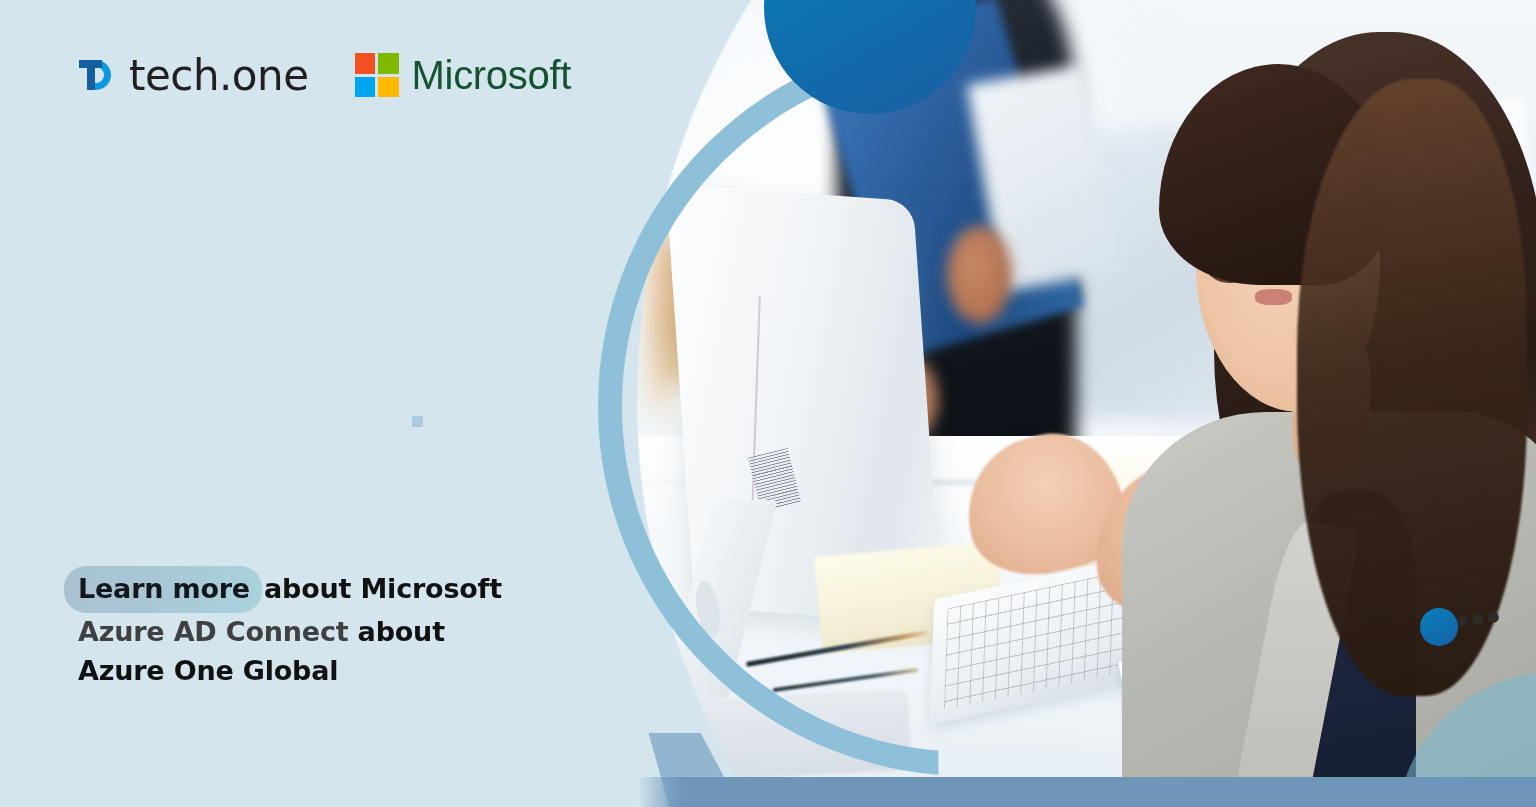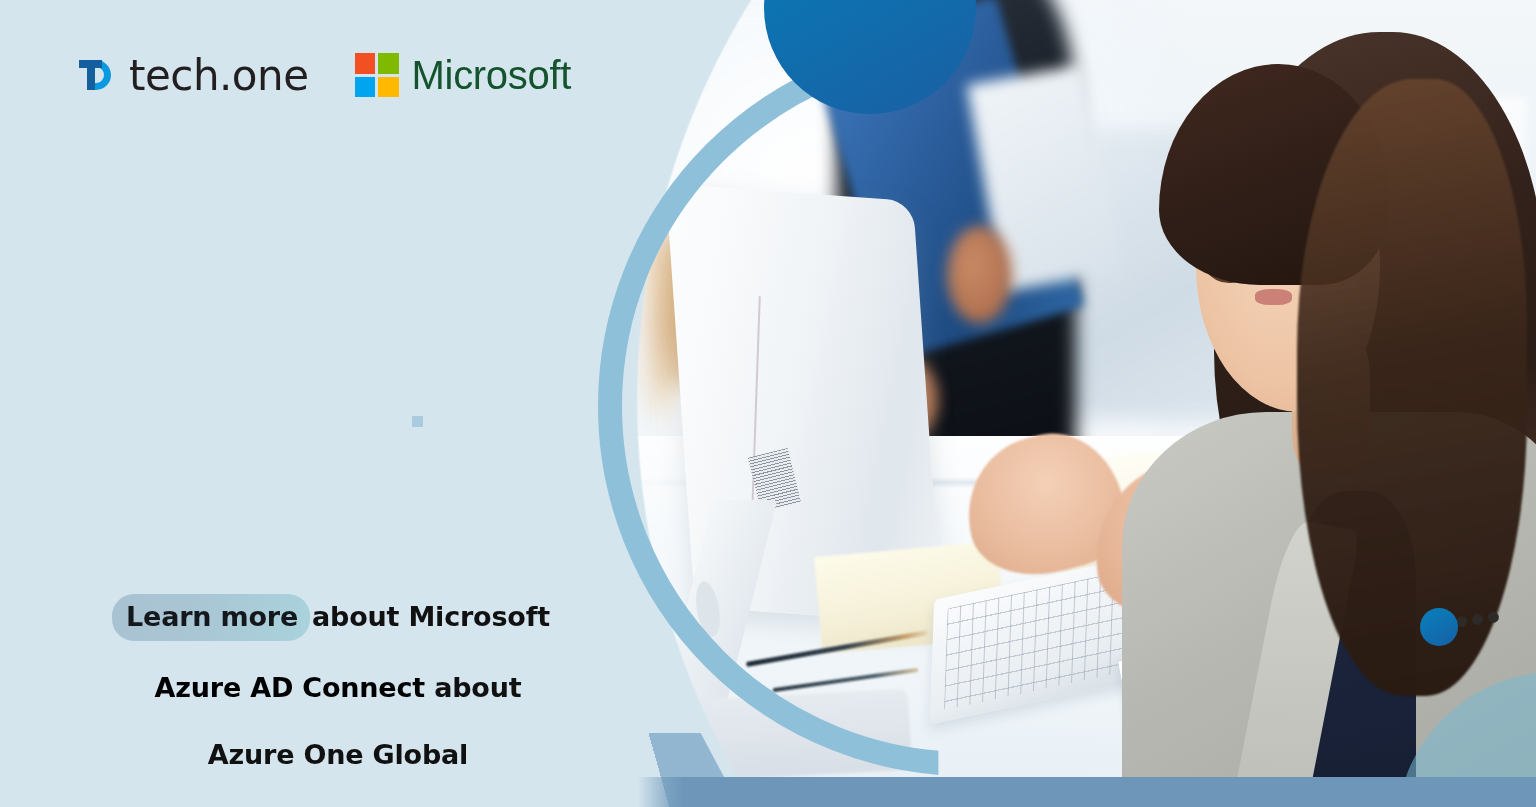--- a/index.html
+++ b/index.html
@@ -15,21 +15,20 @@
     background: #d4e5ee;
     font-family: "Liberation Sans", sans-serif;
   }
 
   
   .left-pane {
     position: absolute;
     left: 0; top: 0;
     width: 780px; height: 807px;
     z-index: 30;
-    text-align: center;
   }
 
   .logo-row {
     position: absolute;
     left: 74px;
     top: 52px;
     display: flex;
     align-items: center;
     gap: 46px;
   }
@@ -112,31 +111,31 @@
     left: 78px;
     top: 566px;
     width: 520px;
     font-family: "DejaVu Sans", sans-serif;
     font-size: 27px;
     font-weight: 700;
     line-height: 1.42;
     color: #111111;
     letter-spacing: -0.2px;
   }
-  .cta .line { display: block; white-space: nowrap; margin-top: 28px; }
+  .cta .line { display: block; white-space: nowrap; }
   .pill {
     display: inline-block;
     padding: 4px 12px 5px 14px;
     margin: 0 0 0 -14px;
     border-radius: 22px;
     background: linear-gradient(100deg, #a9c2d2 0%, #a9c6d5 45%, #a9d3dc 100%);
     color: #14181c;
   }
   .cta .after-pill { margin-left: 2px; }
-  .accent { color: #000000; }
+  .accent { color: #404040; }
 
   
   .photo-panel {
     position: absolute;
     right: 0;
     top: 0;
     width: 920px;
     height: 807px;
     z-index: 10;
     overflow: hidden;

